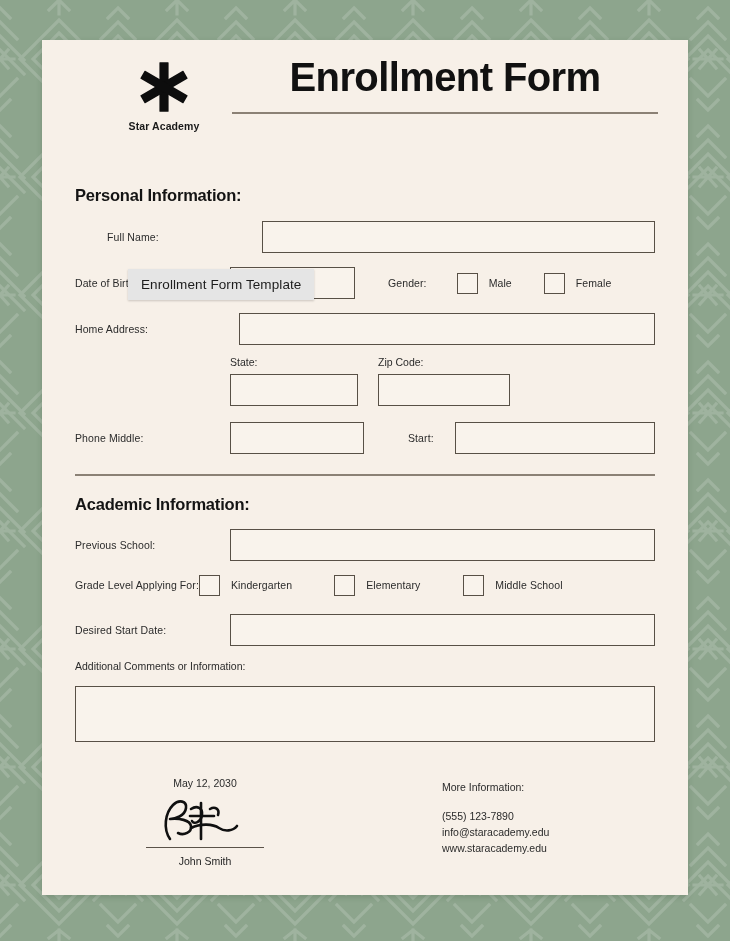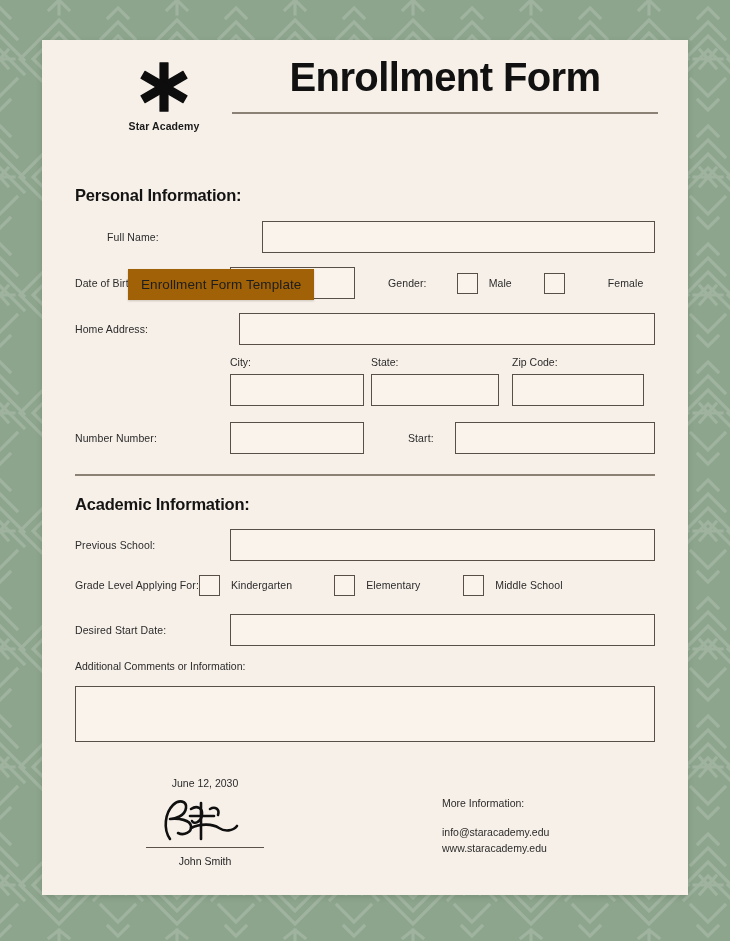--- a/index.html
+++ b/index.html
@@ -180,21 +180,21 @@
 
   
   #tooltip {
     position: absolute;
     left: 128px;
     top: 269px;
     height: 31px;
     padding: 0 13px;
     display: flex;
     align-items: center;
-    background: #a16207;
+    background: #e5e5e5;
     color: #1d1d1d;
     font-size: 13.5px;
     letter-spacing: .1px;
     box-shadow: 0 1px 2px rgba(0,0,0,.18);
     z-index: 40;
     white-space: nowrap;
   }
 </style>
 </head>
 <body>
@@ -259,50 +259,46 @@
       <span class="lbl" style="width:155px;">Date of Birth:</span>
       <div class="box" style="width:125px; height:32px;"></div>
 
       <span class="lbl" style="margin-left:33px;">Gender:</span>
 
       <div class="row" style="margin-left:30px;">
         <span class="cbox"></span>
         <span class="lbl" style="margin-left:11px;">Male</span>
       </div>
 
-      <div class="row" style="margin-left:32px;gap:32px;">
+      <div class="row" style="margin-left:32px;">
         <span class="cbox"></span>
         <span class="lbl" style="margin-left:11px;">Female</span>
       </div>
     </div>
 
     <div class="section row" style="top:273px; height:32px;gap:9px;">
       <span class="lbl" style="width:155px;">Home Address:</span>
       <div class="box" style="flex:1; height:32px;"></div>
     </div>
 
     <div class="section" style="top:316px;">
       <div class="row" style="margin-left:155px;">
-        <div style="width:148px;">
-          <div class="lbl-sm">City:</div>
-          <div class="box" style="margin-top:6px; width:134px; height:32px;"></div>
-        </div>
         <div style="width:148px;">
           <div class="lbl-sm">State:</div>
           <div class="box" style="margin-top:6px; width:128px; height:32px;"></div>
         </div>
         <div style="width:150px;">
           <div class="lbl-sm">Zip Code:</div>
           <div class="box" style="margin-top:6px; width:132px; height:32px;"></div>
         </div>
       </div>
     </div>
 
     <div class="section row" style="top:382px; height:32px;">
-      <span class="lbl" style="width:155px;">Number Number:</span>
+      <span class="lbl" style="width:155px;">Phone Middle:</span>
       <div class="box" style="width:134px; height:32px;"></div>
       <span class="lbl" style="margin-left:44px;">Start:</span>
       <div class="box" style="flex:1; height:32px; margin-left:21px;"></div>
     </div>
 
     <div class="section divider" style="top:434px;"></div>
 
     <div class="section" style="top:455px;">
       <h2 class="section-title">Academic Information:</h2>
     </div>
@@ -335,40 +331,41 @@
       <span class="lbl" style="width:155px;">Desired Start Date:</span>
       <div class="box" style="flex:1; height:32px;"></div>
     </div>
 
     <div class="section" style="top:620px;">
       <div class="lbl-sm">Additional Comments or Information:</div>
       <div class="box" style="margin-top:14px; height:56px;"></div>
     </div>
 
     <div class="sign-wrap">
-      <div class="sign-date">June 12, 2030</div>
+      <div class="sign-date">May 12, 2030</div>
 
       <svg class="sign-svg" width="96" height="50" viewBox="0 0 96 50" aria-hidden="true">
         <g fill="none" stroke="#101010" stroke-width="2.6" stroke-linecap="round" stroke-linejoin="round">
           <path d="M13 44 C6 34, 8 18, 16 10 C22 4, 30 6, 29 13 C28 21, 18 24, 13 24
                    C22 23, 33 25, 34 31 C35 37, 27 41, 21 38"></path>
           <path d="M34 14 C40 10, 46 13, 45 20 C44 27, 37 30, 35 26"></path>
           <path d="M44 8 L44 44"></path>
           <path d="M33 21 L57 21"></path>
           <path d="M34 33 C44 28, 56 29, 62 33 C68 37, 76 36, 80 31"></path>
           <path d="M53 14 C58 11, 63 14, 61 20"></path>
         </g>
       </svg>
 
       <div class="sign-rule"></div>
       <span class="sign-name">John Smith</span>
     </div>
 
     <div class="contact">
       <div class="contact-head">More Information:</div>
+      <div class="contact-line">(555) 123-7890</div>
       <div class="contact-line">info@staracademy.edu</div>
       <div class="contact-line">www.staracademy.edu</div>
     </div>
 
   </div>
 
   <div id="tooltip">
     <span>Enrollment Form Template</span>
   </div>
 

